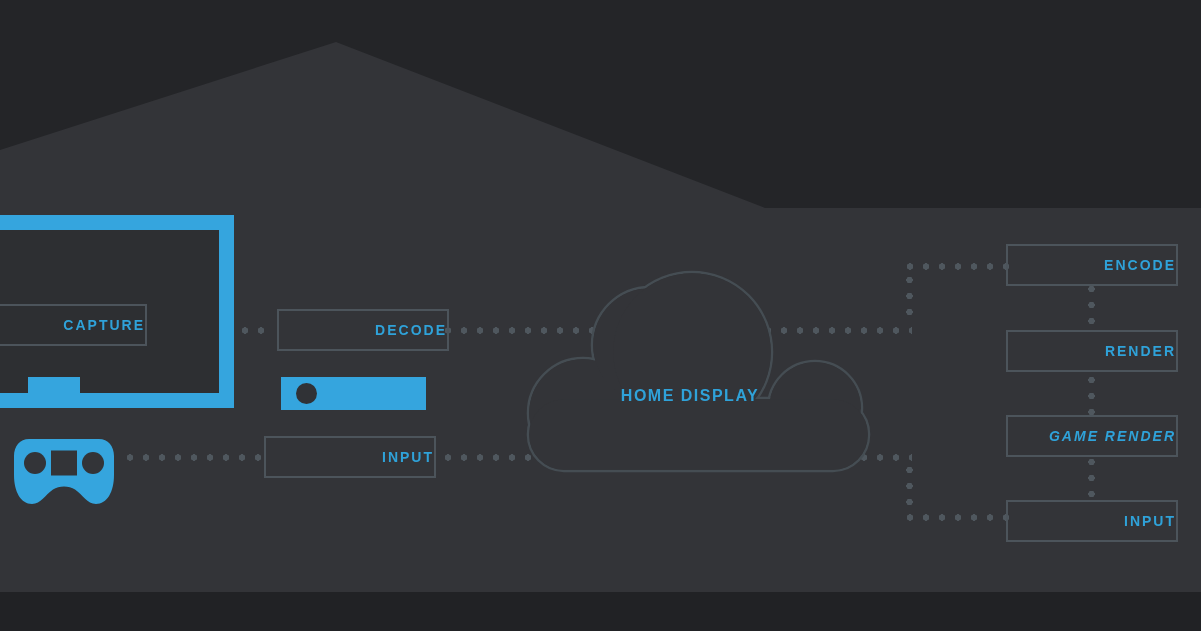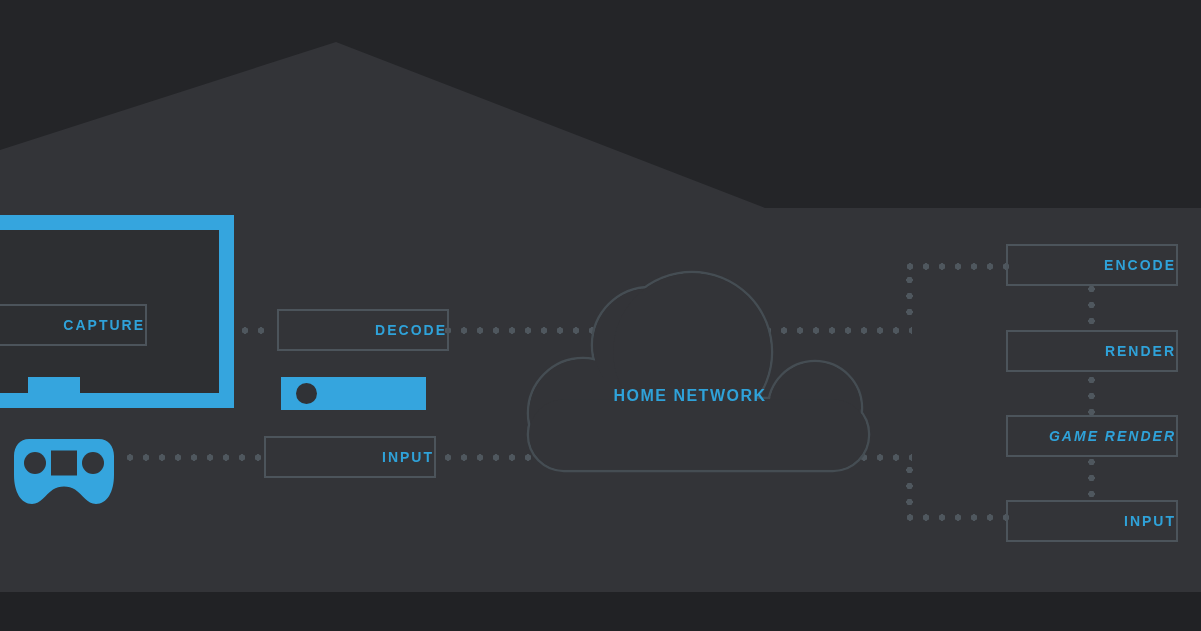--- a/index.html
+++ b/index.html
@@ -113,21 +113,21 @@
       <rect x="8" y="136" width="341" height="73" rx="36"></rect>
     </g>
     <g fill="#333438" stroke="none">
       <circle cx="63" cy="151" r="53.8"></circle>
       <circle cx="130" cy="83" r="56.8"></circle>
       <circle cx="172" cy="90" r="78.8"></circle>
       <circle cx="295" cy="146" r="45.8"></circle>
       <rect x="9.2" y="137.2" width="338.6" height="70.6" rx="34.8"></rect>
     </g>
   </svg>
-  <div class="network-label">HOME NETWORK</div>
+  <div class="network-label">HOME DISPLAY</div>
 
   <div class="labelbox" style="left:1006px;top:244px;">
     <span>ENCODE</span>
   </div>
   <div class="labelbox" style="left:1006px;top:330px;">
     <span>RENDER</span>
   </div>
   <div class="labelbox" style="left:1006px;top:415px;font-style:italic;">
     <span>GAME RENDER</span>
   </div>

